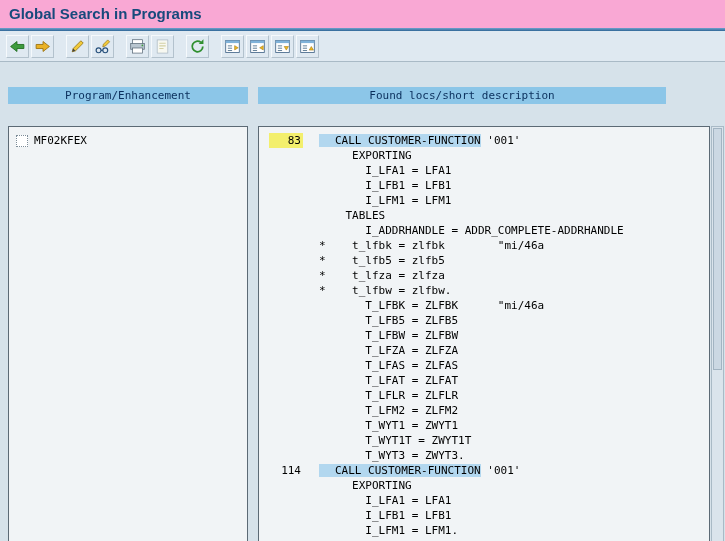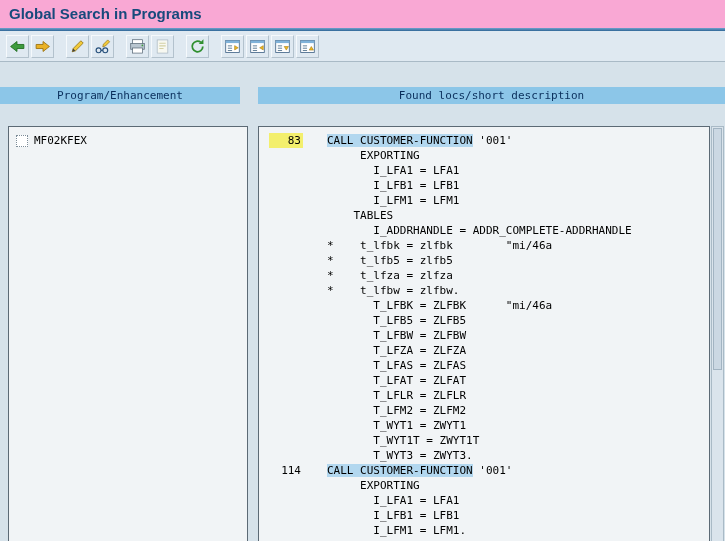--- a/index.html
+++ b/index.html
@@ -17,42 +17,42 @@
          padding-left:6px;}
   .tb-group{display:flex;gap:2px;margin-right:12px;}
   .tb-btn{width:23px;height:23px;padding:0;background:#dfe9f1;border:1px solid;
          border-color:#f5f9fc #b3c2cd #b3c2cd #f5f9fc;display:flex;align-items:center;
          justify-content:center;cursor:pointer;}
   .tb-ic svg{width:17px;height:17px;display:block;}
 
   .col-header{position:absolute;top:87px;height:17px;background:var(--header-blue,#8cc6e8);
          color:var(--header-text,#0a2f5c);font-family:"DejaVu Sans Mono",monospace;font-size:11px;
          display:flex;align-items:center;justify-content:center;}
-  .col-header.left{left:0;width:240px;}
-  .col-header.right{left:258px;width:467px;text-align:center;}
+  .col-header.left{left:8px;width:240px;}
+  .col-header.right{left:258px;width:408px;text-align:center;}
 
   .left-panel{position:absolute;left:8px;top:126px;width:240px;height:415px;background:#f1f4f6;
          border:1px solid #5c6a75;border-bottom:none;box-sizing:border-box;}
   .right-panel{position:absolute;left:258px;top:126px;width:452px;height:415px;background:#f1f4f6;
          border:1px solid #5c6a75;border-bottom:none;box-sizing:border-box;overflow:hidden;}
   .scrollbar{position:absolute;left:711px;top:126px;width:13px;height:415px;background:#dae4ec;
          border:1px solid #a9bac6;border-bottom:none;box-sizing:border-box;}
   .thumb{margin:1px;height:240px;background:#cbd8e3;border:1px solid #a2b4c2;}
 
   .prog-row{display:flex;align-items:center;gap:6px;padding:7px 4px 0 7px;
          font-family:"DejaVu Sans Mono",monospace;font-size:11px;color:#000;cursor:pointer;}
   .prog-ic{width:10px;height:10px;background:#fff;border:1px dotted #7d8d99;flex:none;}
 
   .code{padding-top:6px;}
   .code-row{display:flex;height:15px;line-height:15px;font-family:"DejaVu Sans Mono",monospace;
-         font-size:11px;color:#000;white-space:pre;cursor:default;gap:8px;}
+         font-size:11px;color:#000;white-space:pre;cursor:default;}
   .lnum{width:30px;margin-left:10px;text-align:right;padding:0 2px;flex:none;}
   .lnum.hl{background:var(--hit-yellow,#f3ef6d);}
   .ctext{margin-left:16px;}
-  .kw{background:var(--match-blue,#b2d7ef);}
+  .kw{background:var(--match-blue,#b2d7ef);padding-left:16px;}
 </style>
 <title>Global Search in Programs</title></head>
 <body>
 
 <div class="window">
   <div class="titlebar">
     <span class="title">Global Search in Programs</span>
   </div>
   <div class="title-rule"></div>
 

